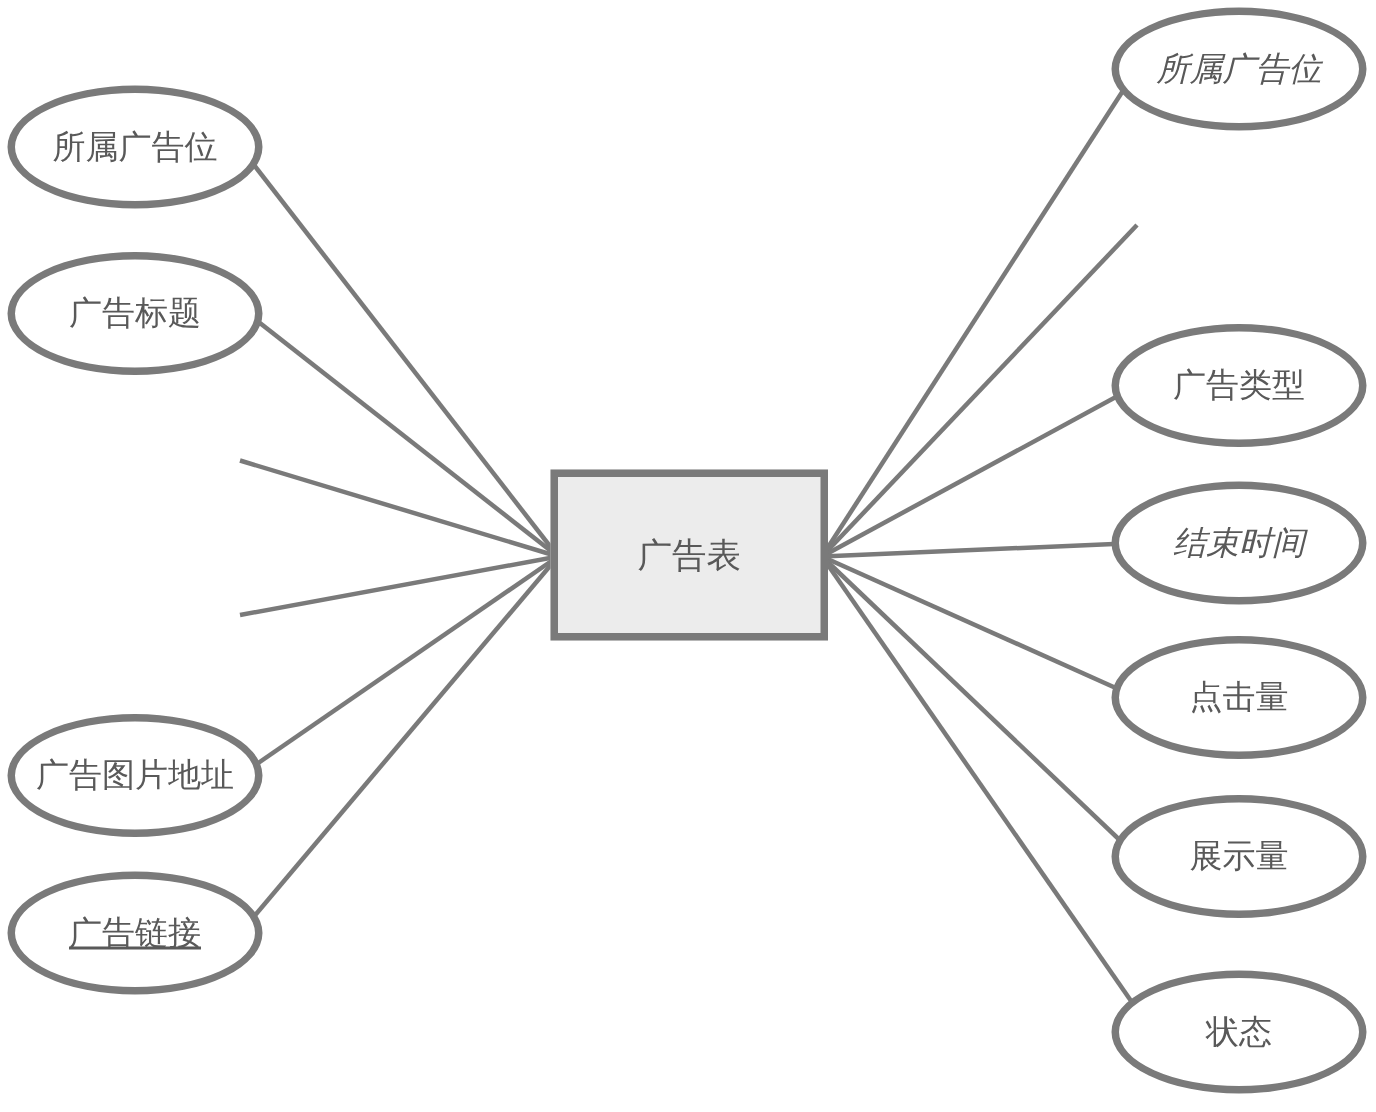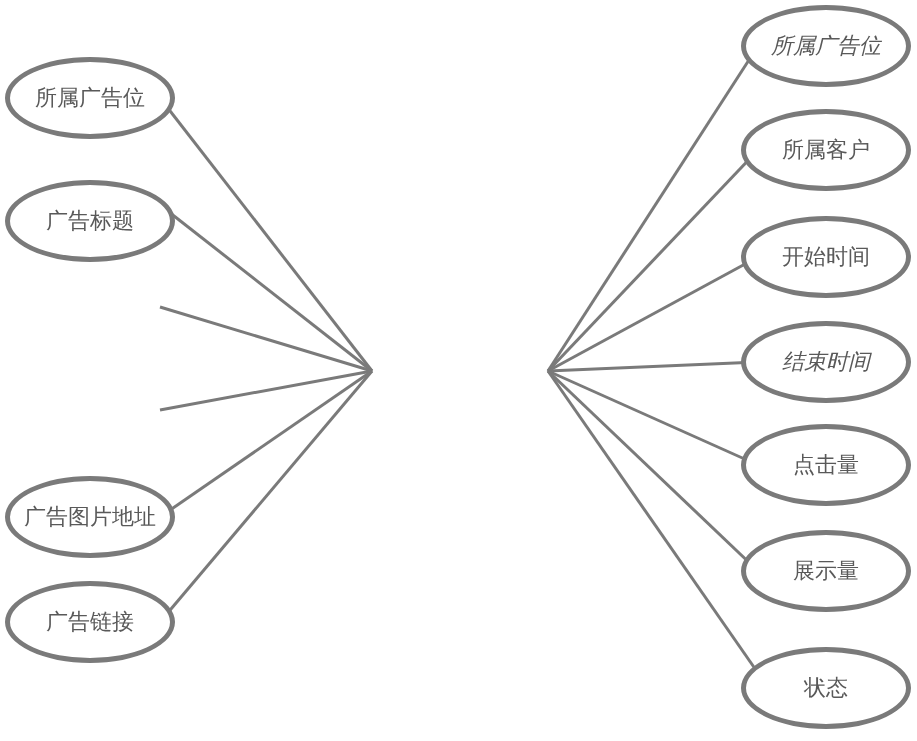--- a/index.html
+++ b/index.html
@@ -76,26 +76,26 @@
     <line x1="548" y1="371" x2="758" y2="46"></line>
     <line x1="548" y1="371" x2="758" y2="150"></line>
     <line x1="548" y1="371" x2="758" y2="257"></line>
     <line x1="548" y1="371" x2="758" y2="362"></line>
     <line x1="548" y1="371" x2="758" y2="465"></line>
     <line x1="548" y1="371" x2="758" y2="571"></line>
     <line x1="548" y1="371" x2="758" y2="673"></line>
   </svg>
 
   <div class="attr-node left" style="top: 57px;">所属广告位</div>
-  <div class="attr-node left" style="top: 180px;">广告标题</div>
+  <div class="attr-node left" style="top: 168px;">广告标题</div>
   <div class="attr-node left" style="top: 476px;">广告图片地址</div>
-  <div class="attr-node left" style="top: 581px;">广告链接</div>
+  <div class="attr-node left" style="top: 581px; text-decoration: underline;">广告链接</div>
 
   <div class="attr-node right" style="top: 5px; font-style: italic;">所属广告位</div>
-  <div class="attr-node right" style="top: 109px;">所属客户</div>
-  <div class="attr-node right" style="top: 216px;">开始时间</div>
+  <div class="attr-node right" style="top: 216px;">广告类型</div>
   <div class="attr-node right" style="top: 321px; font-style: italic;">结束时间</div>
   <div class="attr-node right" style="top: 424px;">点击量</div>
   <div class="attr-node right" style="top: 530px;">展示量</div>
   <div class="attr-node right" style="top: 647px;">状态</div>
 
+  <div class="entity-box">广告表</div>
 
 </div>
 
 </body></html>

